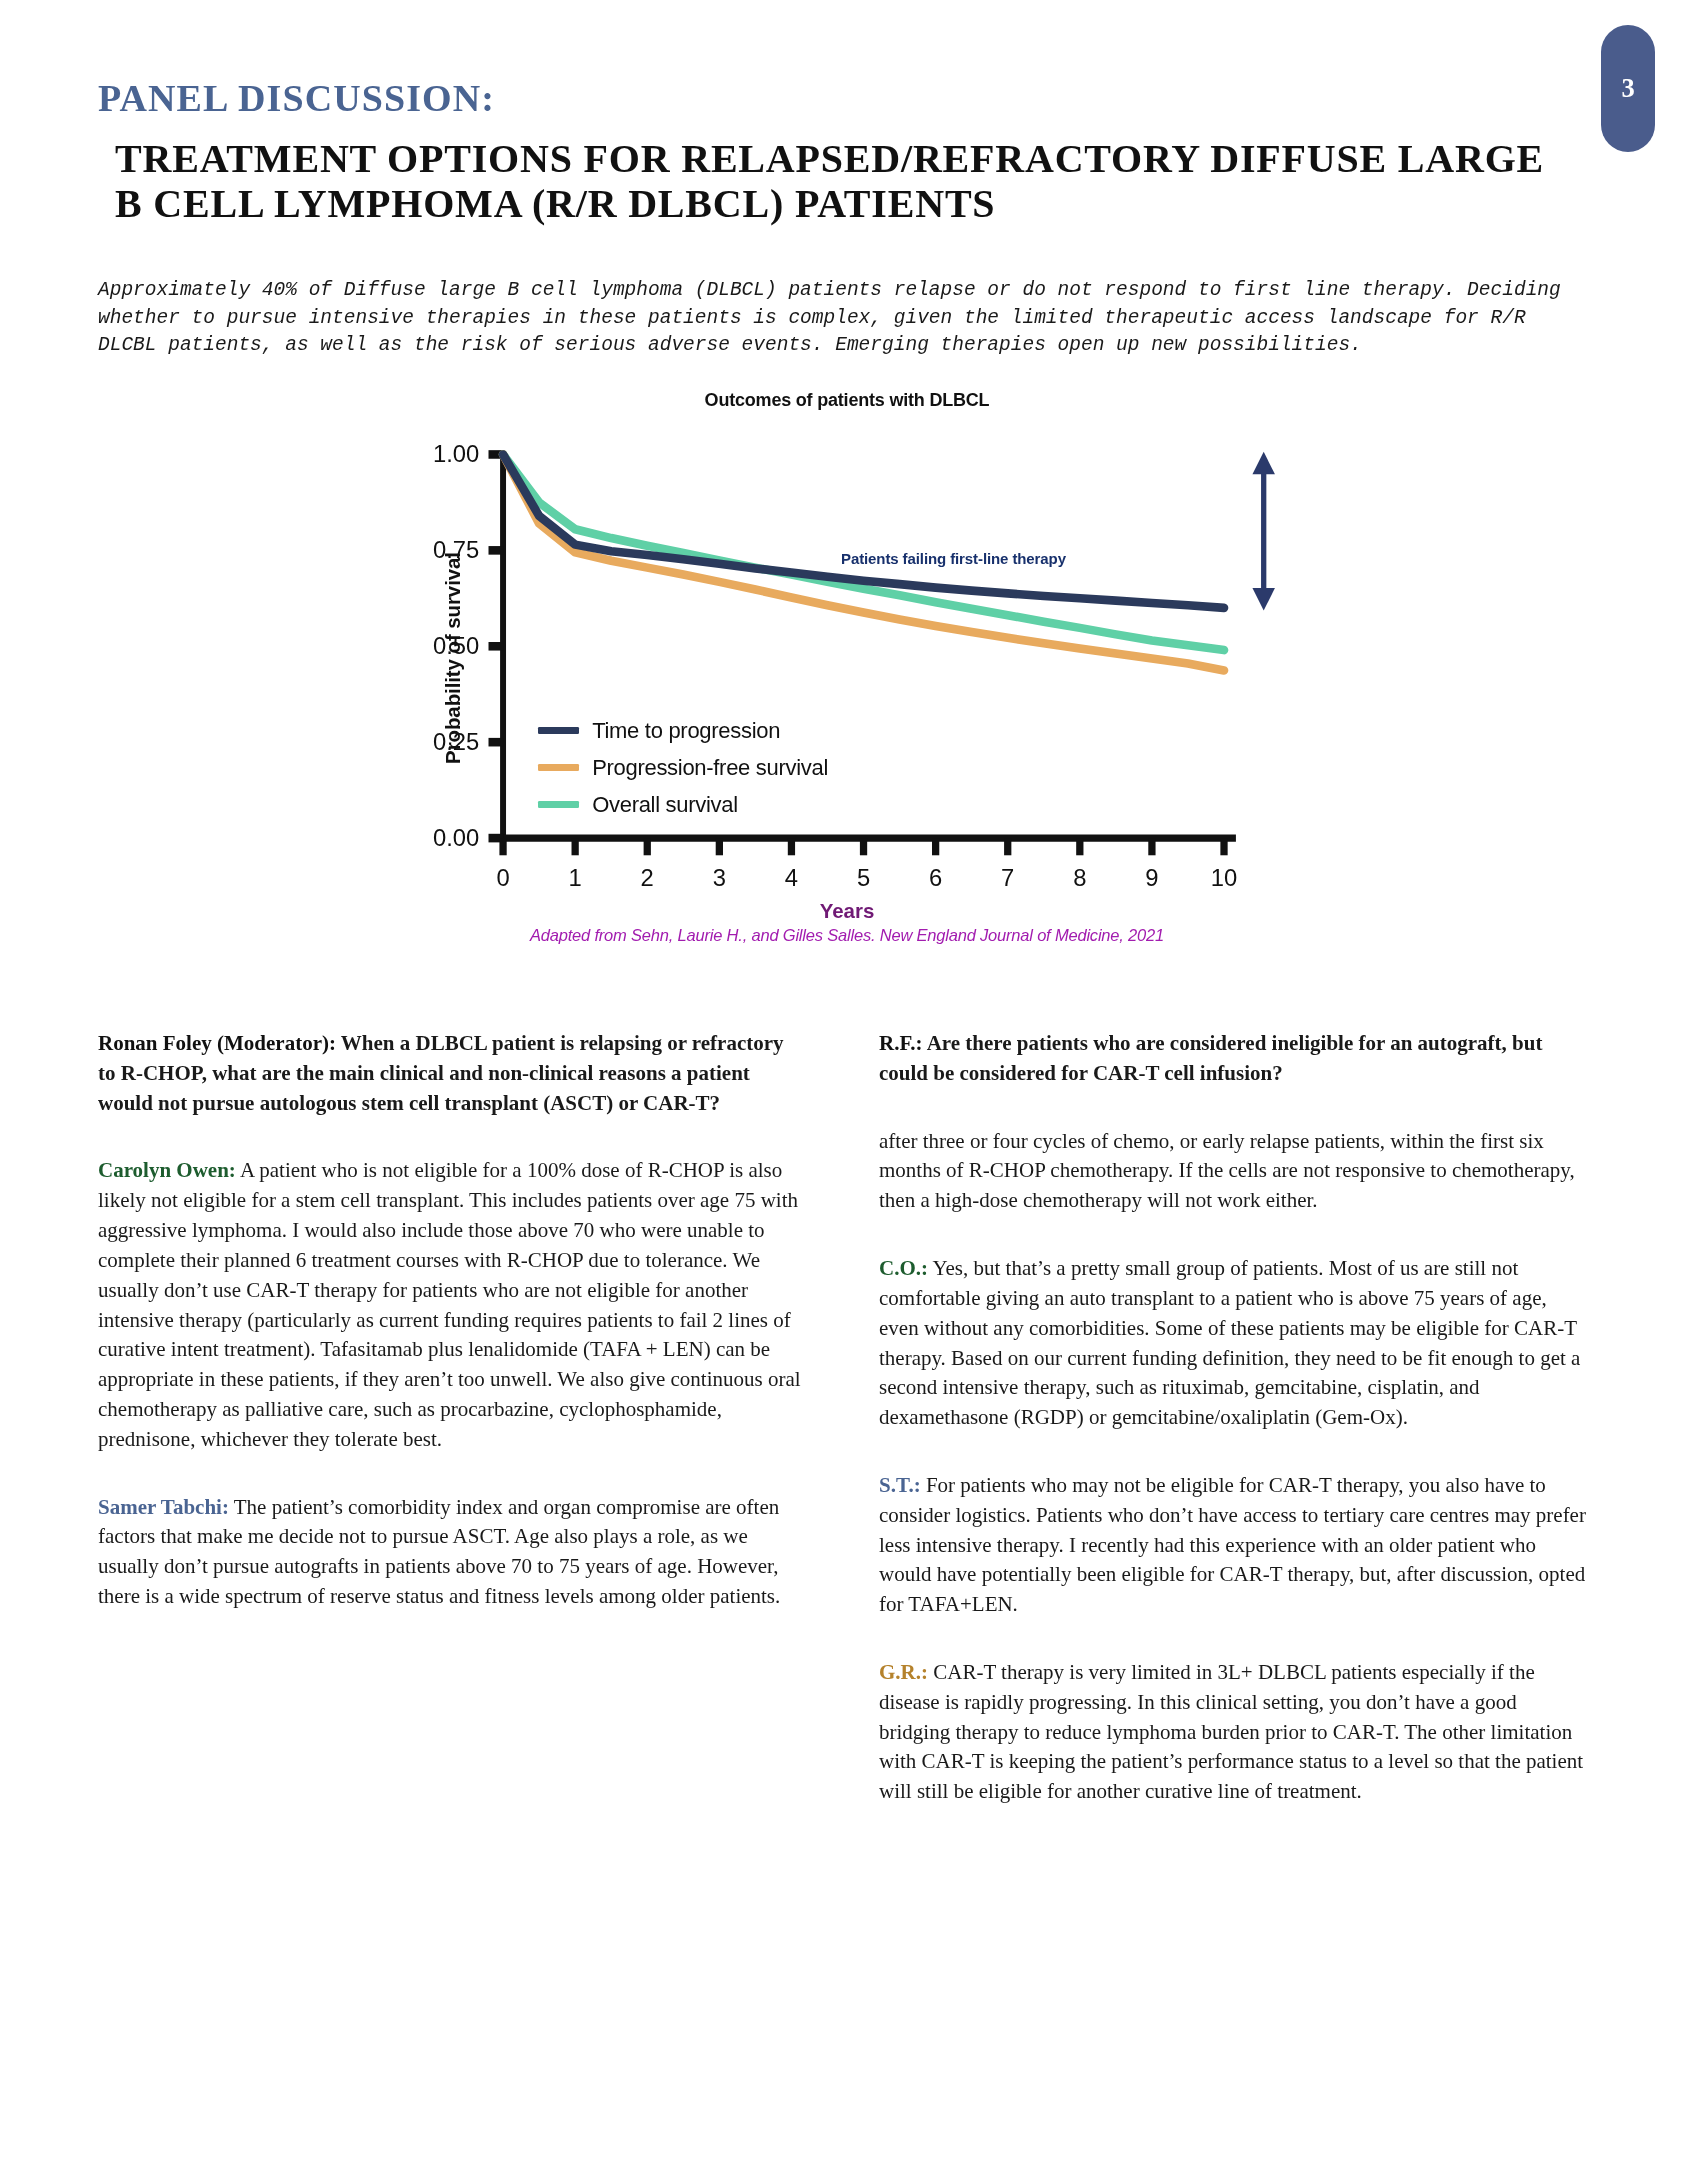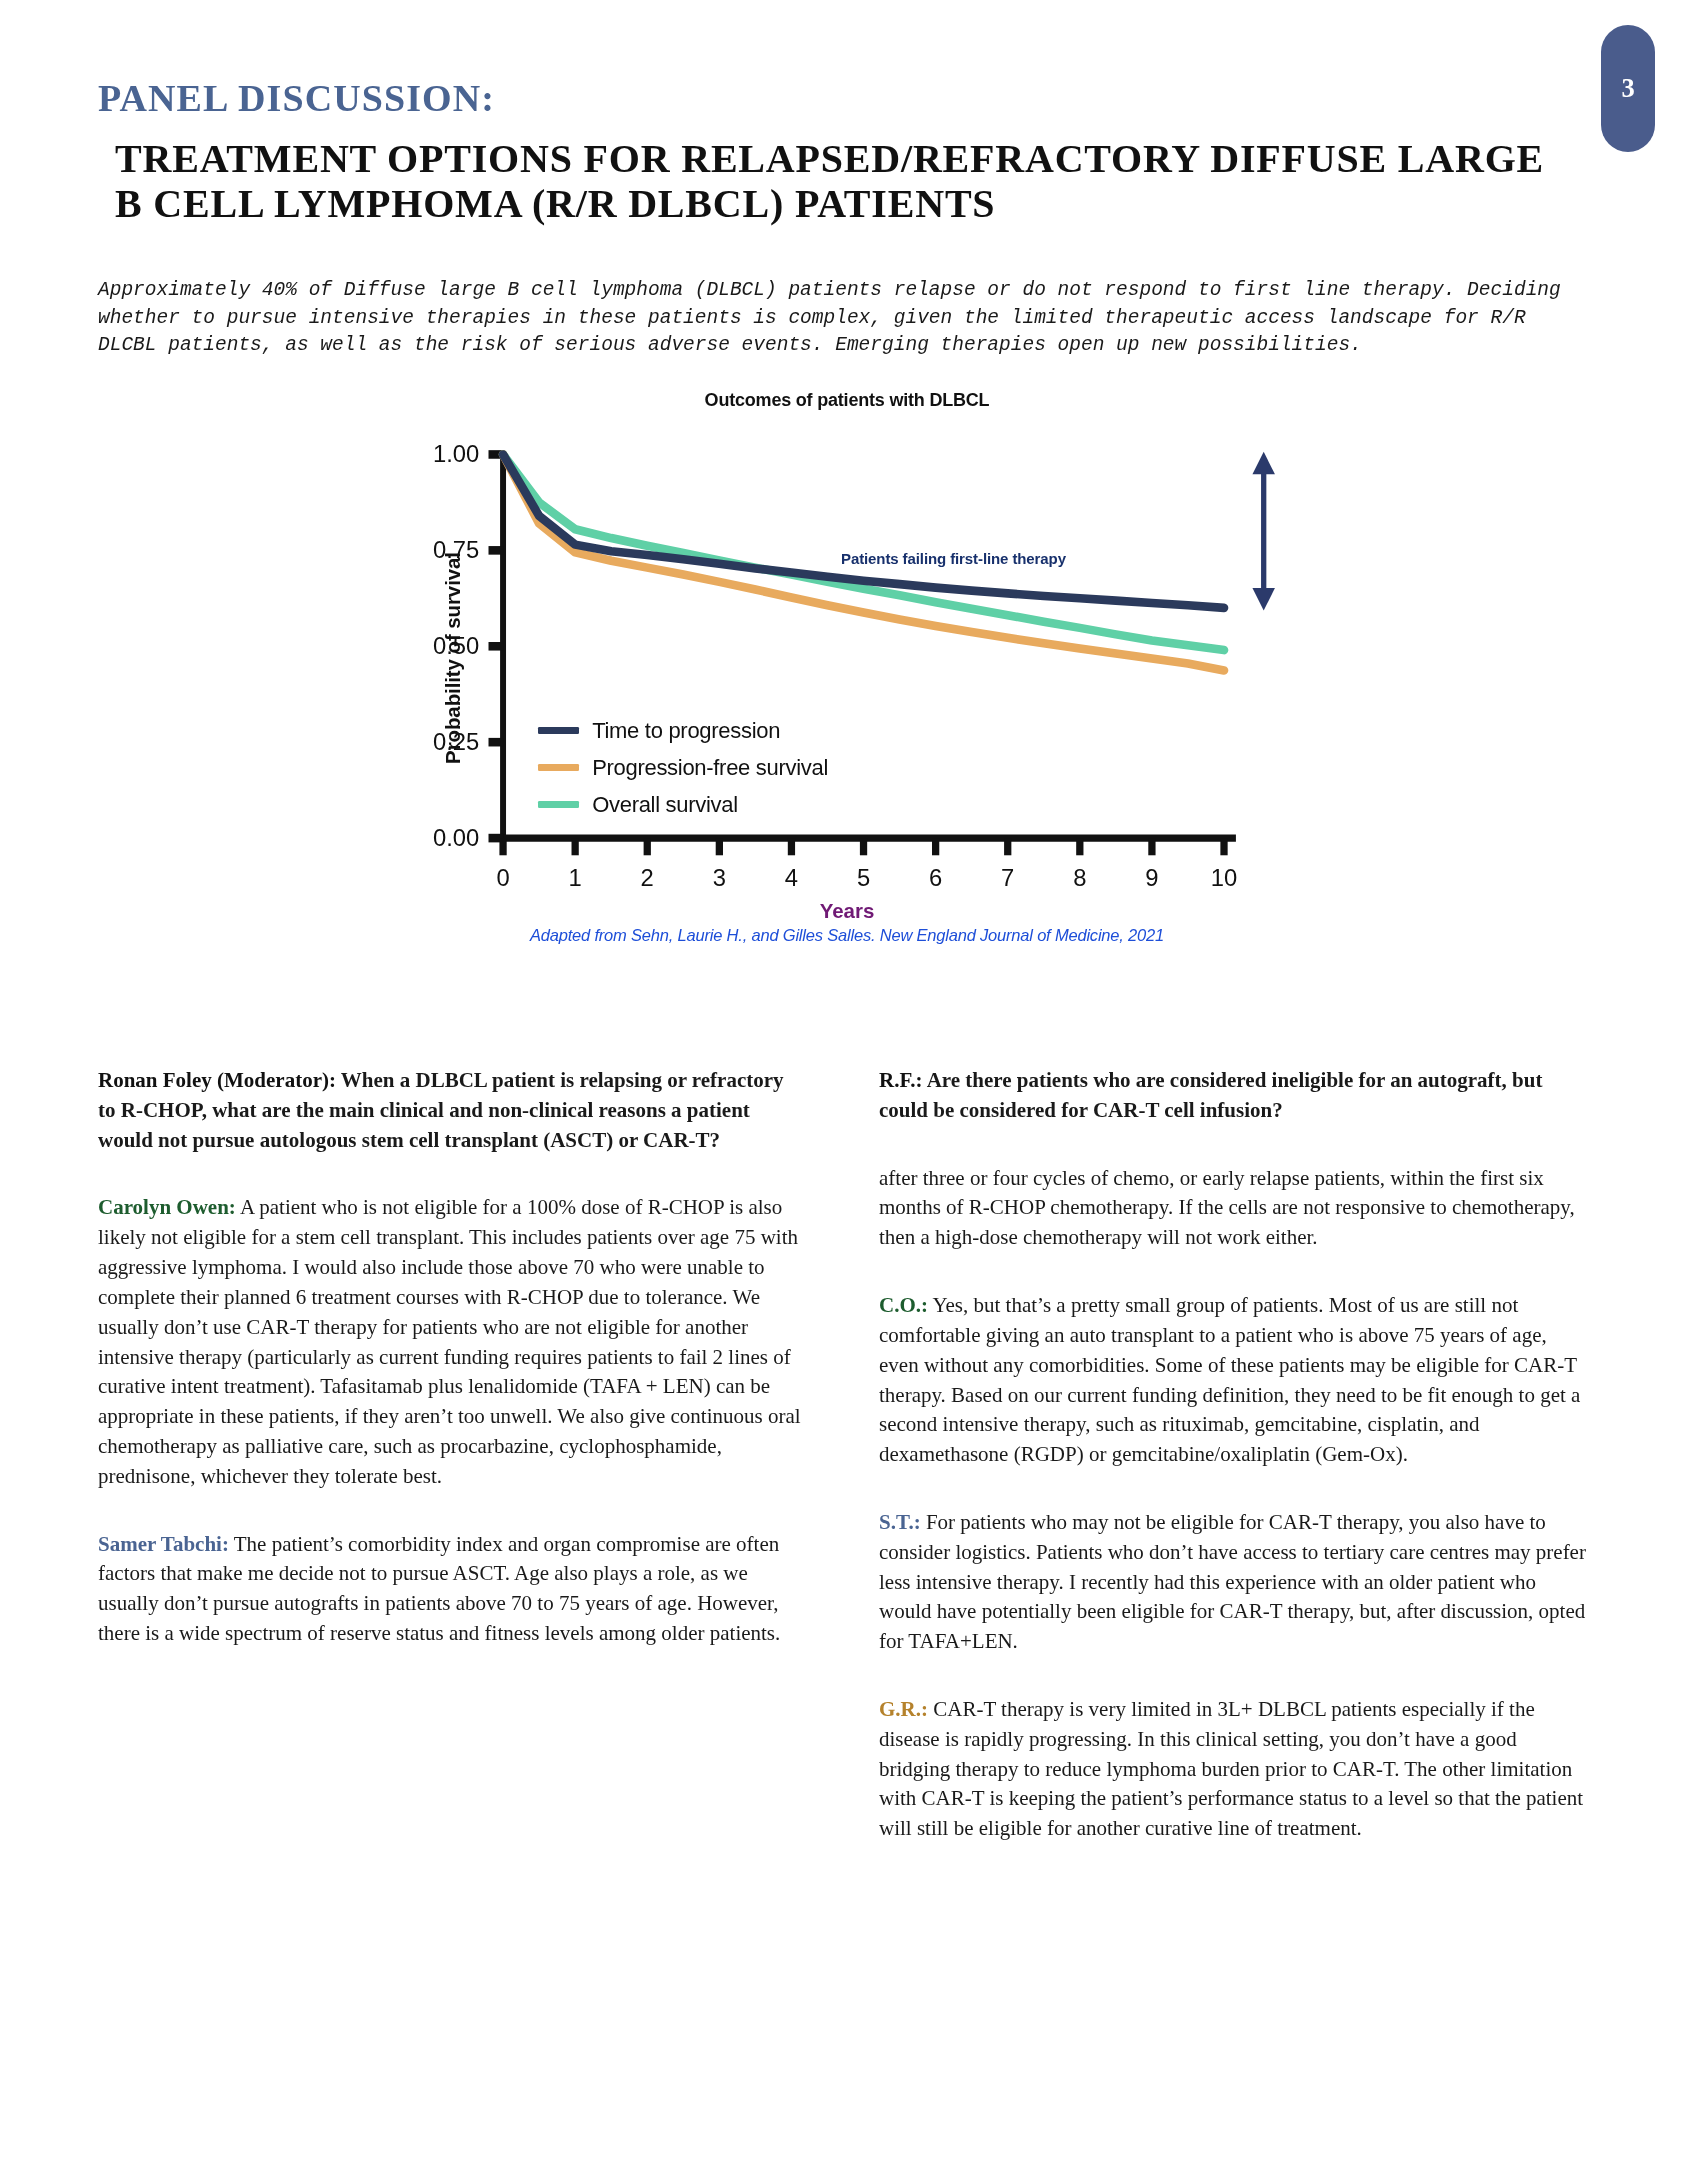--- a/index.html
+++ b/index.html
@@ -168,21 +168,21 @@
 
   .fig-credit {
     position: absolute;
     left: 0;
     width: 926px;
     top: 536px;
     text-align: center;
     font-family: "Liberation Sans", sans-serif;
     font-style: italic;
     font-size: 16.5px;
-    color: #1d4ed8;
+    color: #a21caf;
     letter-spacing: -0.2px;
   }
 
   
   .columns {
     position: absolute;
     left: 98px;
     top: 1029px;
     width: 1489px;
     display: flex;
@@ -194,21 +194,20 @@
   .para {
     font-family: "Liberation Serif", serif;
     font-size: 21px;
     line-height: 1.42;
     color: #1a1a1a;
     margin: 0 0 38px 0;
     text-align: left;
   }
   .para.question {
     font-weight: bold;
-    margin-top: 37px;
   }
   .speaker {
     font-weight: bold;
   }
   .sp-moderator { color: #111111; }
   .sp-owen      { color: #1d5c2e; }
   .sp-tabchi    { color: #4a6492; }
   .sp-razavi    { color: #b5822c; }
 </style>
 </head>

